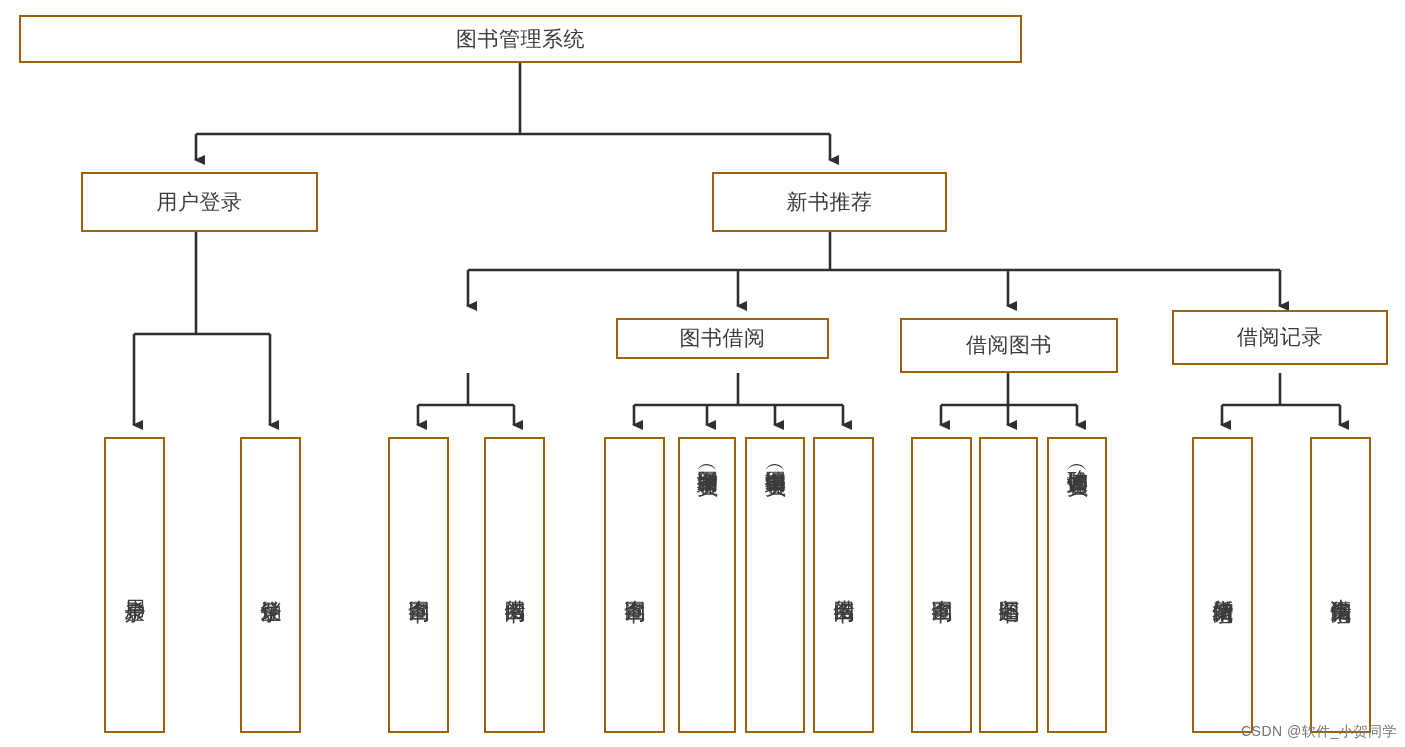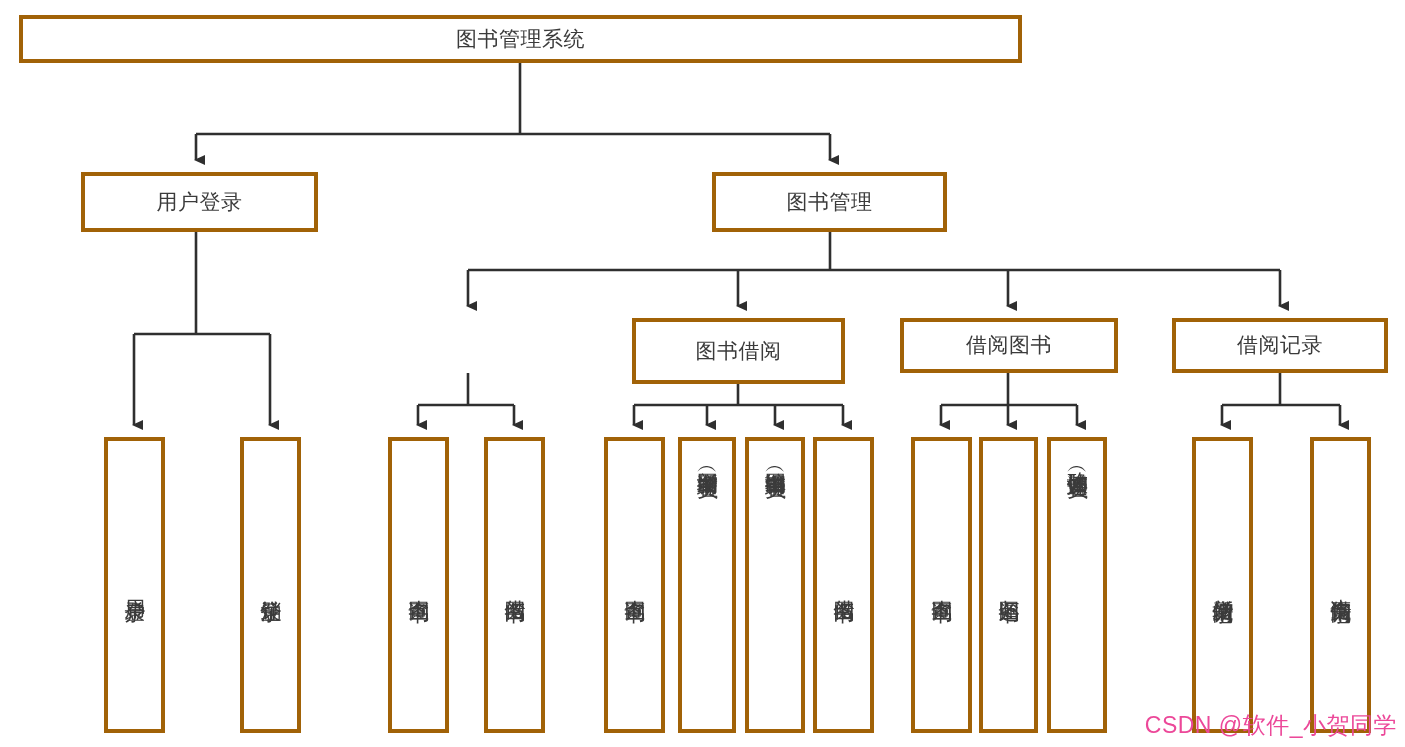--- a/index.html
+++ b/index.html
@@ -23,21 +23,21 @@
     left: 0;
     top: 0;
     width: 1405px;
     height: 747px;
     pointer-events: none;
   }
   .node {
     position: absolute;
     box-sizing: border-box;
     background: #ffffff;
-    border: 4px solid #a16207;
+    border: 2px solid #a16207;
     display: flex;
     align-items: center;
     justify-content: center;
     z-index: 2;
   }
   .node-label {
     color: #3b3b3b;
     font-size: 21px;
     line-height: 1.18;
     letter-spacing: 0.5px;
@@ -60,22 +60,22 @@
     letter-spacing: 1px;
   }
   .node.vertical.centered {
     align-items: center;
     padding-top: 0;
   }
   #watermark {
     position: absolute;
     right: 8px;
     bottom: 6px;
-    color: #ec4899;
-    font-size: 23px;
+    color: #737373;
+    font-size: 14px;
     letter-spacing: 0.5px;
     white-space: nowrap;
     z-index: 5;
   }
 </style>
 </head>
 <body>
 
 <div id="diagram-canvas">
 
@@ -130,30 +130,30 @@
   </svg>
 
   <div class="node horizontal" style="left:19px; top:15px; width:1003px; height:48px;">
     <span class="node-label">图书管理系统</span>
   </div>
 
   <div class="node horizontal" style="left:81px; top:172px; width:237px; height:60px;">
     <span class="node-label">用户登录</span>
   </div>
   <div class="node horizontal" style="left:712px; top:172px; width:235px; height:60px;">
-    <span class="node-label">图书管理</span>
-  </div>
-
-  <div class="node horizontal" style="left:632px; top:318px; width:213px; height:66px;">
+    <span class="node-label">新书推荐</span>
+  </div>
+
+  <div class="node horizontal" style="left:616px; top:318px; width:213px; height:41px;">
     <span class="node-label">图书借阅</span>
   </div>
   <div class="node horizontal" style="left:900px; top:318px; width:218px; height:55px;">
     <span class="node-label">借阅图书</span>
   </div>
-  <div class="node horizontal" style="left:1172px; top:318px; width:216px; height:55px;">
+  <div class="node horizontal" style="left:1172px; top:310px; width:216px; height:55px;">
     <span class="node-label">借阅记录</span>
   </div>
 
   <div class="node vertical centered" style="left:104px; top:437px; width:61px; height:296px;">
     <span class="node-label">用户登录</span>
   </div>
   <div class="node vertical centered" style="left:240px; top:437px; width:61px; height:296px;">
     <span class="node-label">注销登录</span>
   </div>
 

